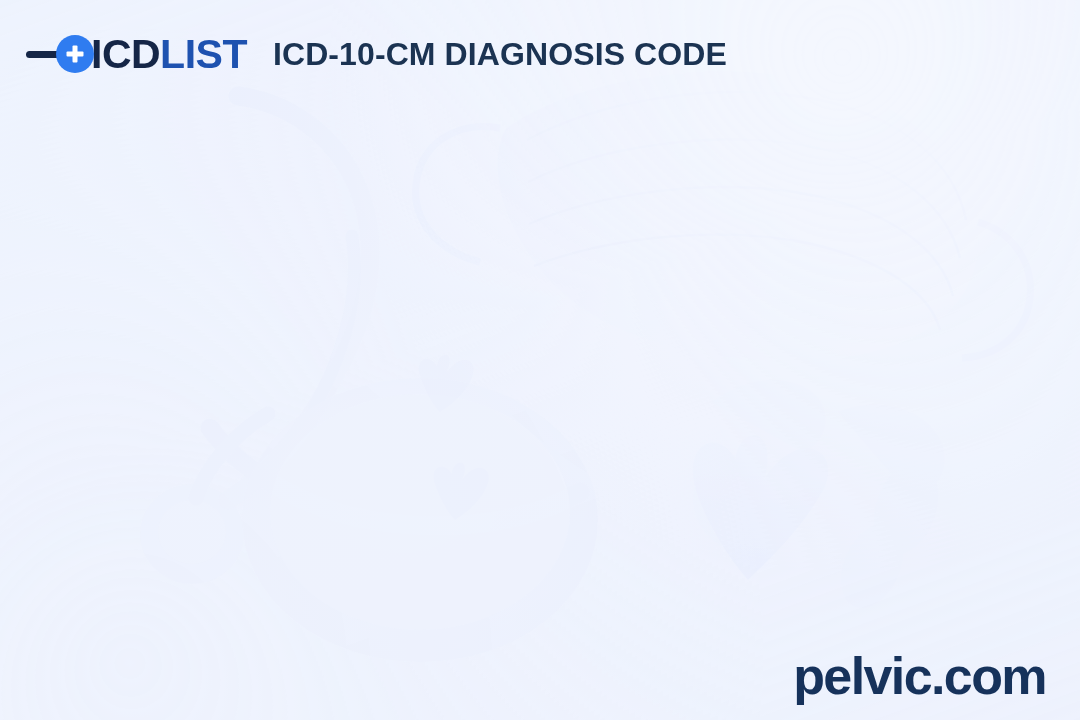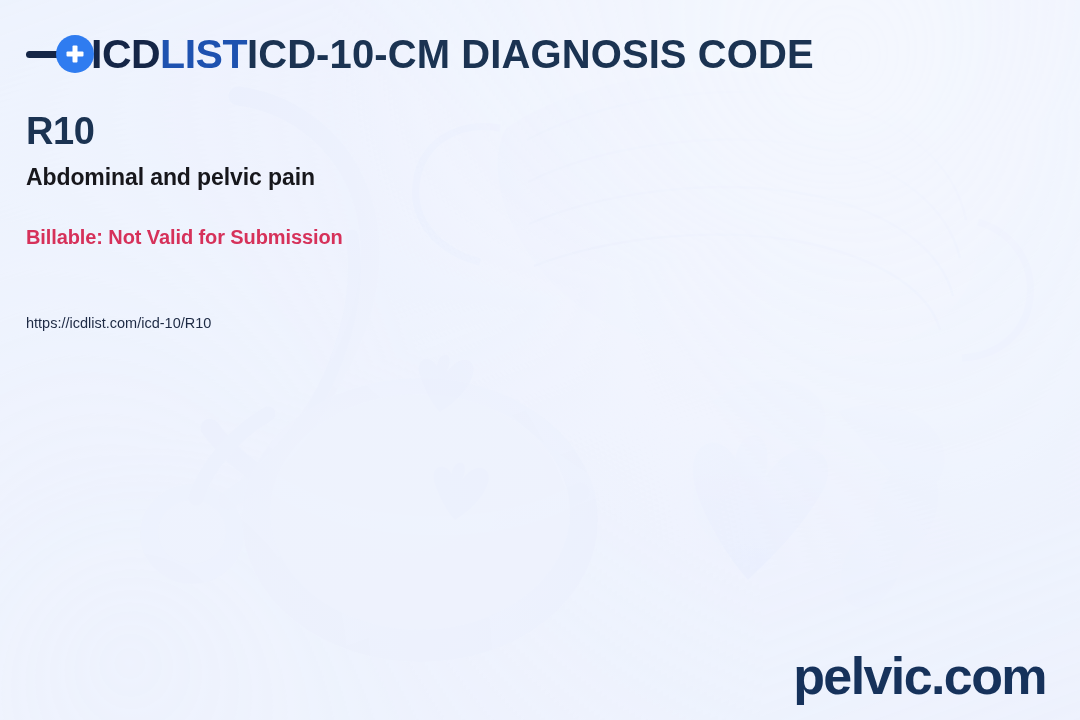--- a/index.html
+++ b/index.html
@@ -52,20 +52,21 @@
 
   
   .header {
     position: absolute;
     top: 26px;
     left: 26px;
     right: 26px;
     height: 56px;
     display: flex;
     align-items: center;
+    gap: 26px;
   }
 
   .logo {
     display: flex;
     align-items: center;
     flex: 0 0 auto;
   }
   .logo-dash {
     width: 36px;
     height: 7px;
@@ -107,21 +108,21 @@
     font-size: 41px;
     font-weight: 700;
     letter-spacing: -0.5px;
     line-height: 1;
     margin-left: -3px;
   }
   .logo-word .w-icd { color: #152647; }
   .logo-word .w-list { color: #1e52b0; }
 
   .header-title {
-    font-size: 40px;
+    font-size: 32px;
     font-weight: 700;
     color: #1b3352;
     letter-spacing: 0.1px;
     line-height: 1;
     white-space: nowrap;
   }
 
   
   .content {
     position: absolute;
@@ -261,22 +262,16 @@
 
   <div class="header">
     <div class="logo">
       <span class="logo-dash"></span>
       <span class="logo-badge"></span>
       <span class="logo-word"><span class="w-icd">ICD</span><span class="w-list">LIST</span></span>
     </div>
     <div class="header-title">ICD-10-CM DIAGNOSIS CODE</div>
   </div>
 
-  <div class="content">
-    <div class="code">R10</div>
-    <div class="description">Abdominal and pelvic pain</div>
-    <div class="billable">Billable: Not Valid for Submission</div>
-    <div class="source-url">https://icdlist.com/icd-10/R10</div>
-  </div>
 
   <div class="brand">pelvic.com</div>
 
 </div>
 
 </body></html>

